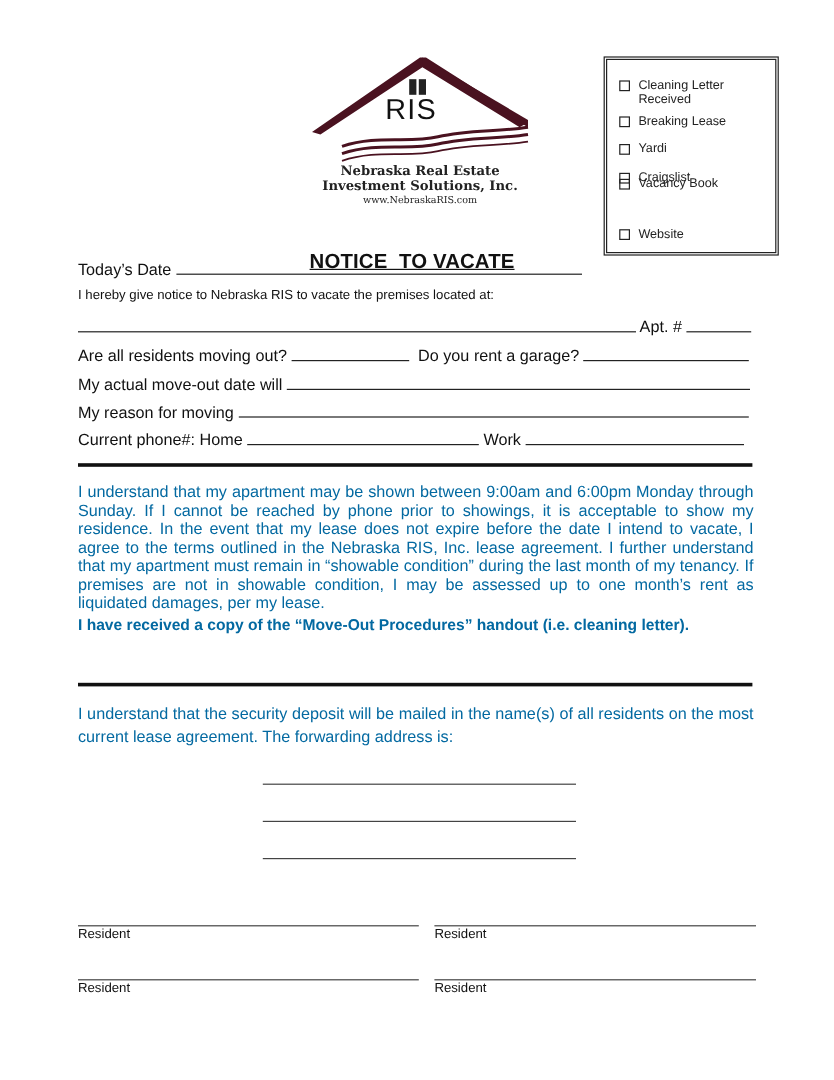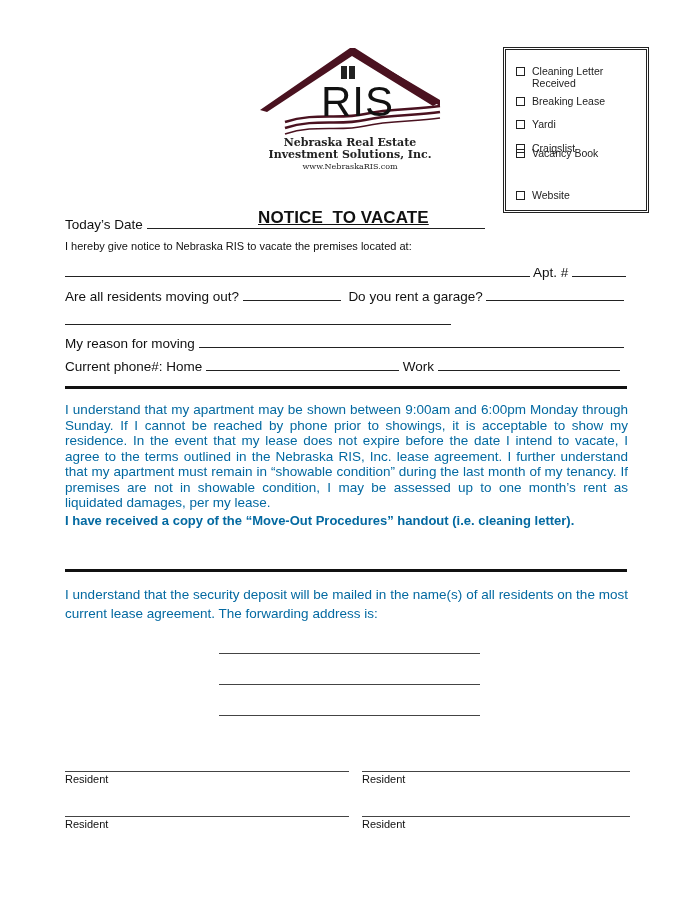--- a/index.html
+++ b/index.html
@@ -49,21 +49,21 @@
     <polygon points="5,66 95,4 100,4 185,58 178,62 97,12 12,68" fill="#4a1220"></polygon>
     <polygon points="97,4 185,56 185,62 97,10" fill="#4a1220"></polygon>
 
     <rect x="86" y="22" width="6" height="13" fill="#222"></rect>
     <rect x="94" y="22" width="6" height="13" fill="#222"></rect>
 
     <path d="M30,78 C60,68 85,76 110,70 C135,64 160,66 185,62" stroke="#4a1220" stroke-width="2.5" fill="none"></path>
     <path d="M30,84 C60,74 85,82 110,76 C135,70 160,72 185,68" stroke="#4a1220" stroke-width="2.5" fill="none"></path>
     <path d="M30,90 C60,80 85,88 110,82 C135,76 160,78 185,74" stroke="#4a1220" stroke-width="1.5" fill="none"></path>
   </svg>
-  <div class="abs" style="left:66px; top:34px; font-size:42px; font-family:'Liberation Sans', sans-serif; color:#111; letter-spacing:1px;text-align:center;">RIS</div>
+  <div class="abs" style="left:66px; top:34px; font-size:24px; font-family:'Liberation Sans', sans-serif; color:#111; letter-spacing:1px;text-align:center;">RIS</div>
   <div class="logo-co l1">Nebraska Real Estate</div>
   <div class="logo-co l2">Investment Solutions, Inc.</div>
   <div class="logo-co l3">www.NebraskaRIS.com</div>
 </div>
 
 <div class="abs checkbox-panel">
   <div class="cb-item" style="top:15px;">
     <span class="cb-box"></span>
     <span>
       <span>Cleaning Letter</span><br>
@@ -108,20 +108,21 @@
 </div>
 
 <div class="abs line-text" style="left:65px; top:288px;">
   <span>Are all residents moving out?</span>
   <span class="blank" style="width:98px;"></span>
   &nbsp;<span>Do you rent a garage?</span>
   <span class="blank" style="width:138px;"></span>
 </div>
 
 <div class="abs line-text" style="left:65px; top:312px;">
+  <span>My actual move-out date will</span>
   <span class="blank" style="width:386px;"></span>
 </div>
 
 <div class="abs line-text" style="left:65px; top:335px;">
   <span>My reason for moving</span>
   <span class="blank" style="width:425px;"></span>
 </div>
 
 <div class="abs line-text" style="left:65px; top:358px;">
   <span>Current phone#: Home</span>

